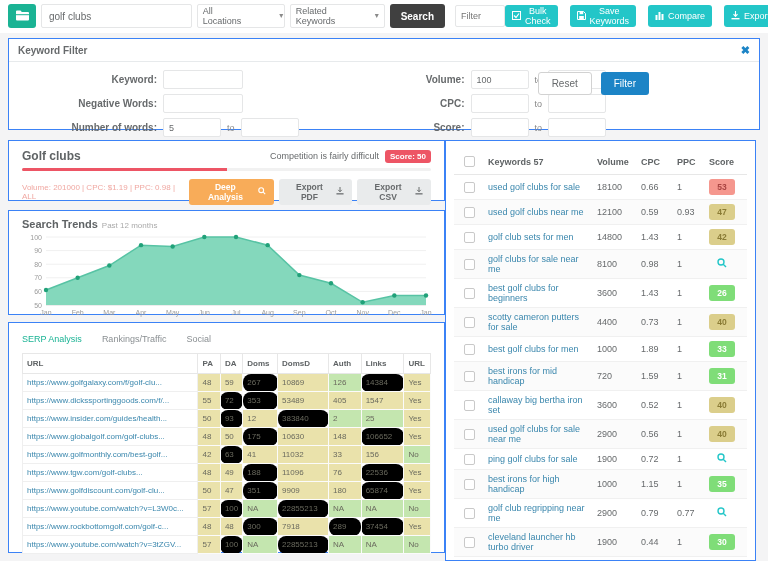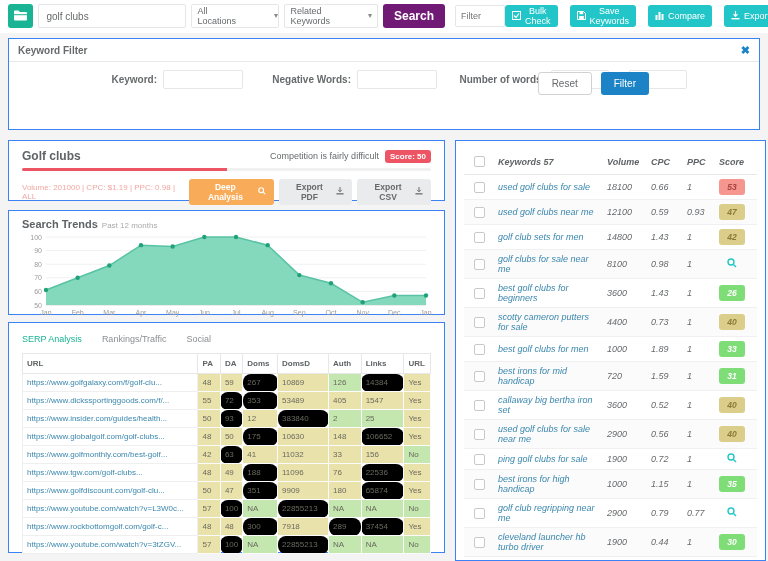--- a/index.html
+++ b/index.html
@@ -7,32 +7,32 @@
   body{background:#f4f4f5;font-family:"Liberation Sans",sans-serif;color:#676a6c;position:relative;font-size:10px;}
   .card{background:#fff;border:1px solid #3b82f6;position:absolute;}
 
   
   .topbar{position:absolute;left:0;top:0;width:768px;height:33px;background:#fff;}
   .tb-left{position:absolute;left:8px;top:4px;width:437px;height:24px;display:flex;gap:5px;align-items:stretch;}
   .btn-folder{width:28px;background:#1ab394;border:none;border-radius:3px;display:flex;align-items:center;justify-content:center;cursor:pointer;}
   .search-input{flex:1;border:1px solid #e5e6e7;border-radius:2px;padding:0 7px;font-size:10px;color:#676a6c;font-family:"Liberation Sans",sans-serif;}
   .selectbox{width:88px;border:1px solid #e5e6e7;border-radius:2px;background:#fff;display:flex;align-items:center;justify-content:space-between;padding:0 5px;font-size:9px;color:#676a6c;cursor:pointer;gap:38px;}
   .caret{color:#8a8a8a;font-size:8px;line-height:1;}
-  .btn-search{background:#701a75;color:#fff;border:none;border-radius:3px;padding:0 11px;font-size:12px;font-weight:bold;cursor:pointer;}
+  .btn-search{background:#404040;color:#fff;border:none;border-radius:3px;padding:0 11px;font-size:10px;font-weight:bold;cursor:pointer;}
   .tb-right{position:absolute;left:455px;top:4px;width:305px;height:24px;display:flex;justify-content:space-between;align-items:center;}
   .filter-input{width:50px;height:22px;border:1px solid #e5e6e7;border-radius:2px;padding:0 5px;font-size:9px;color:#676a6c;font-family:"Liberation Sans",sans-serif;}
   .tb-btns{display:flex;gap:12px;}
   .btn-teal{background:#23c6c8;color:#fff;border:none;border-radius:3px;height:22px;padding:0 7px;font-size:9px;display:inline-flex;align-items:center;gap:4px;cursor:pointer;}
 
   
   .kf-card{left:8px;top:38px;width:752px;height:92px;}
   .kf-header{height:23px;border-bottom:1px solid #e7eaec;display:flex;align-items:center;justify-content:space-between;padding:0 9px;font-size:10px;font-weight:bold;color:#676a6c;}
   .kf-close{color:#1c84c6;font-size:11px;font-weight:bold;cursor:pointer;}
   .kf-body{display:flex;padding:8px 0 0 45px;position:relative;}
-  .kf-col{display:flex;flex-direction:row;gap:5px;}
+  .kf-col{display:flex;flex-direction:column;gap:5px;}
   .kf-col2{margin-left:118px;}
   .kf-row{display:flex;align-items:center;gap:6px;height:19px;}
   .kf-label{width:103px;text-align:right;font-weight:bold;font-size:10px;color:#676a6c;}
   .kf-label-sm{width:48px;}
   .kf-input{width:80px;height:19px;border:1px solid #e5e6e7;border-radius:2px;padding:0 5px;font-size:9px;color:#676a6c;font-family:"Liberation Sans",sans-serif;}
   .kf-small{width:58px;}
   .kf-to{font-size:9px;color:#888;}
   .kf-actions{position:absolute;right:110px;top:10px;display:flex;gap:9px;}
   .btn-reset{background:#fff;border:1px solid #d2d2d2;border-radius:3px;padding:5px 13px;font-size:10px;color:#676a6c;cursor:pointer;}
   .btn-filter{background:#1c84c6;border:none;border-radius:3px;padding:5px 13px;font-size:10px;color:#fff;cursor:pointer;}
@@ -64,21 +64,21 @@
   table.serp{width:100%;border-collapse:collapse;font-size:8px;table-layout:fixed;}
   table.serp th{border:1px solid #e7e7e7;text-align:left;padding:5px 4px;font-size:8px;color:#5f6365;}
   table.serp td{border:1px solid #fbfbfb;padding:4px 4px;color:#6a6a5e;}
   td.url-cell{border:1px solid #efefef !important;background:#fff;white-space:nowrap;overflow:hidden;}
   td.url-cell a{color:#3a87ad;text-decoration:none;cursor:pointer;}
   .c-y{background:#eae2ab;}
   .c-p{background:#000000;border-radius:8px;}
   .c-g{background:#c4e6af;}
 
   
-  .kw-card{left:455px;top:140px;width:311px;height:421px;padding:8px;overflow:hidden;font-style:italic;}
+  .kw-card{left:445px;top:140px;width:311px;height:421px;padding:8px;overflow:hidden;}
   table.kw{width:100%;border-collapse:collapse;font-size:9px;table-layout:fixed;}
   table.kw th{text-align:left;padding:7px 4px;border-bottom:1px solid #e7e7e7;font-size:9px;color:#5f6365;}
   table.kw td{padding:4px 4px;border-bottom:1px solid #f0f0f0;color:#676a6c;height:20px;}
   table.kw tr:nth-child(even) td{background:#fbfbfb;}
   .kw-link{color:#3a87ad;text-decoration:none;cursor:pointer;}
   .cb{display:inline-block;width:11px;height:11px;border:1px solid #c9c9c9;border-radius:2px;background:#fff;vertical-align:middle;cursor:pointer;}
   .badge{display:inline-block;min-width:26px;text-align:center;font-size:8.5px;font-weight:bold;padding:3px 0;border-radius:3px;}
   .b-red{background:#f5978e;color:#a94442;}
   .b-yellow{background:#dbce8b;color:#8a7b35;}
   .b-green{background:#7fdd78;color:#ffffff;text-align:center;}

